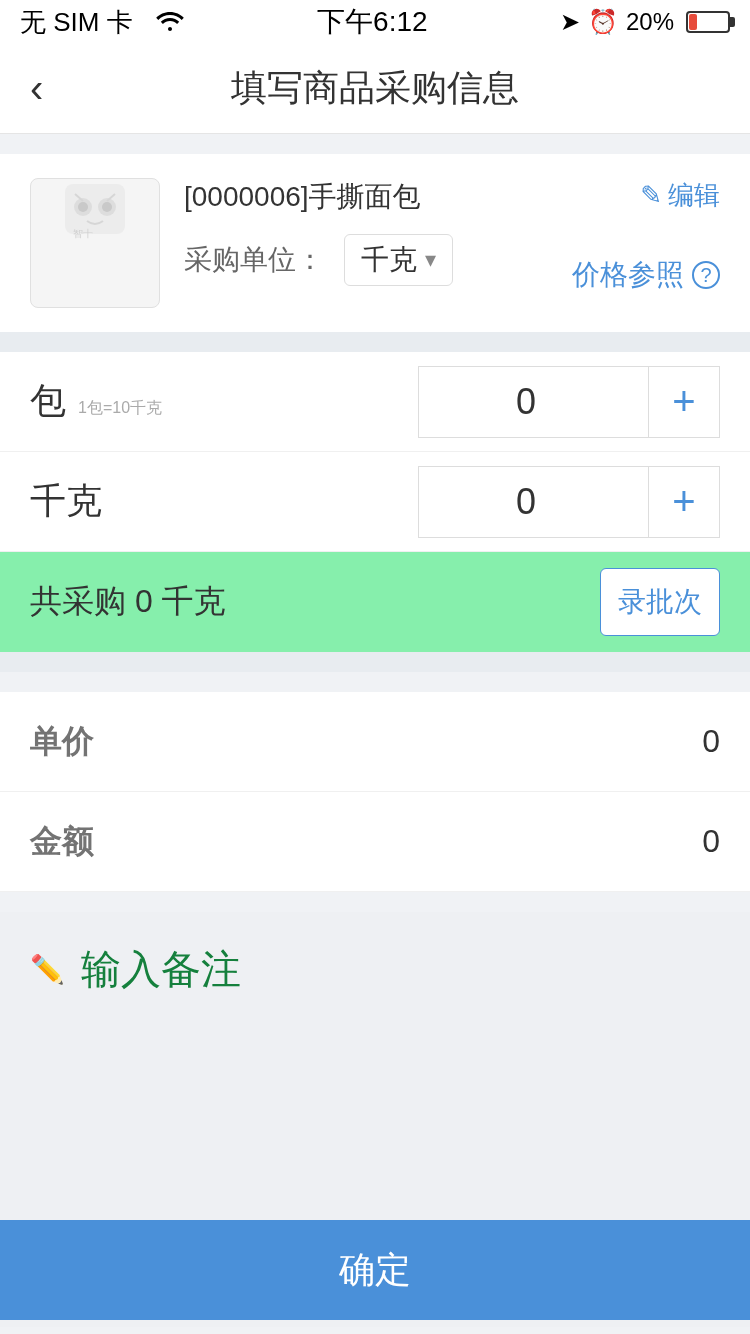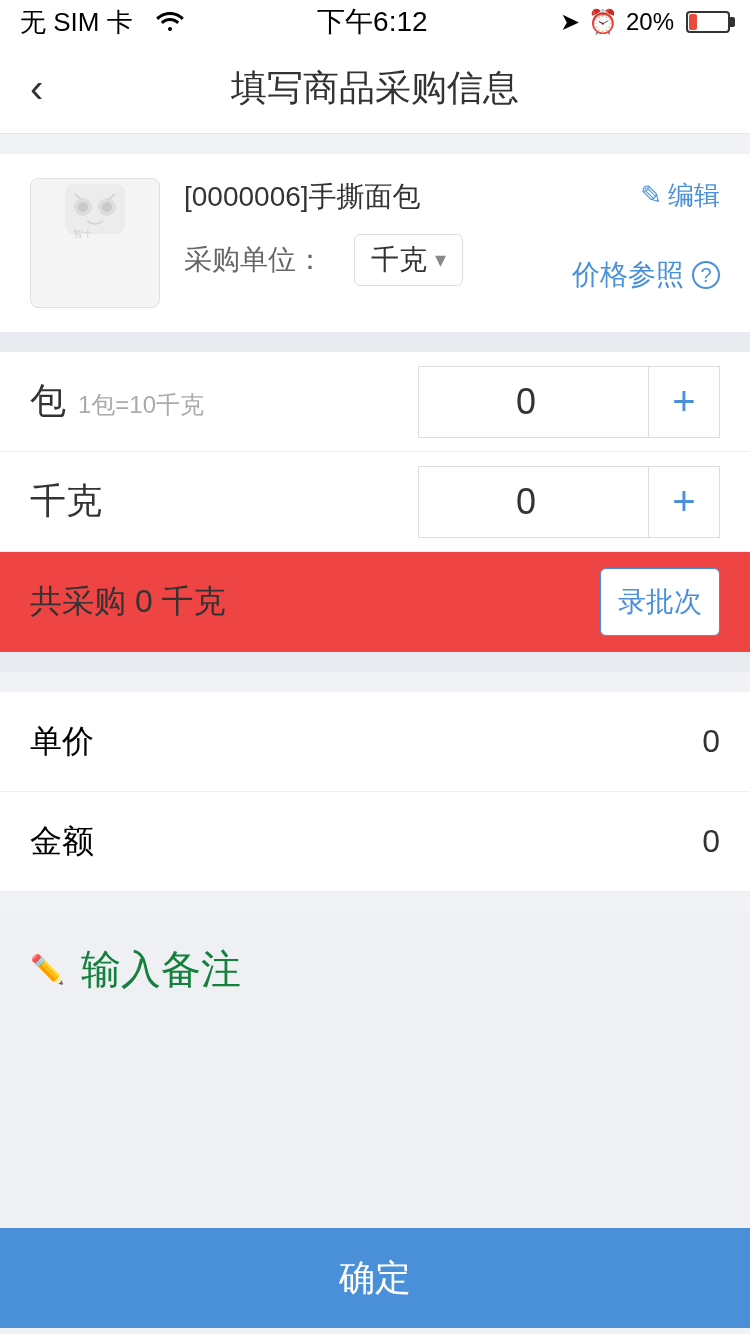--- a/index.html
+++ b/index.html
@@ -110,21 +110,21 @@
     }
     .product-info { flex: 1; }
     .product-name {
       font-size: 28px;
       color: #333;
       margin-bottom: 18px;
     }
     .product-unit-row {
       display: flex;
       align-items: center;
-      gap: 30px;
+      gap: 20px;
     }
     .product-unit-label { font-size: 28px; color: #666; }
     .unit-dropdown {
       display: flex;
       align-items: center;
       border: 1px solid #ddd;
       border-radius: 6px;
       padding: 6px 16px;
       font-size: 28px;
       color: #333;
@@ -187,21 +187,21 @@
       flex: 1;
       display: flex;
       align-items: baseline;
       gap: 12px;
     }
     .input-label-main {
       font-size: 36px;
       color: #333;
     }
     .input-label-sub {
-      font-size: 24px;
+      font-size: 16px;
       color: #aaa;
     }
     .input-right {
       display: flex;
       align-items: center;
       gap: 0;
     }
     .quantity-input {
       width: 230px;
       height: 72px;
@@ -226,21 +226,21 @@
       cursor: pointer;
     }
 
     
     .total-row {
       display: flex;
       align-items: center;
       justify-content: space-between;
       padding: 0 30px;
       height: 100px;
-      background: #ef4444;
+      background: #86efac;
     }
     .total-text {
       font-size: 32px;
       color: #333;
     }
     .batch-btn {
       border: 1px solid #4a90d9;
       border-radius: 6px;
       padding: 14px 17px;
       font-size: 28px;
@@ -257,21 +257,22 @@
     .price-row {
       display: flex;
       align-items: center;
       justify-content: space-between;
       padding: 0 30px;
       height: 100px;
       border-bottom: 1px solid #f0f0f0;
     }
     .price-label {
       font-size: 32px;
-      color: #000000;
+      color: #737373;
+      font-weight: bold;
     }
     .price-value {
       font-size: 32px;
       color: #333;
     }
 
     
     .notes-section {
       background: #eef0f3;
       padding: 30px;
@@ -287,21 +288,21 @@
     
     .bottom-spacer {
       flex: 1;
       background: #eef0f3;
       min-height: 200px;
     }
 
     
     .confirm-btn {
       position: fixed;
-      bottom: 6px;
+      bottom: 14px;
       left: 0;
       width: 750px;
       height: 100px;
       background: #4a90d9;
       border: none;
       font-size: 36px;
       color: #fff;
       cursor: pointer;
       display: flex;
       align-items: center;

